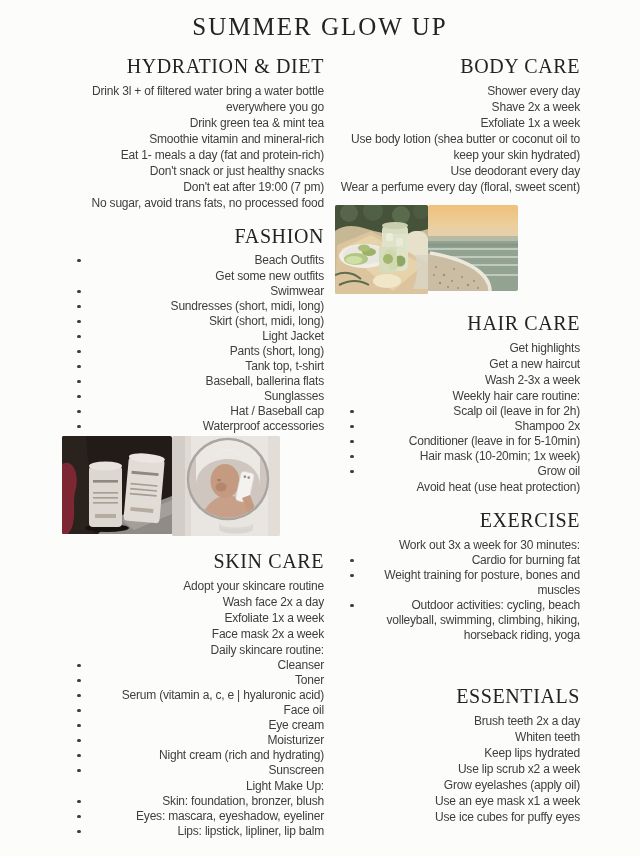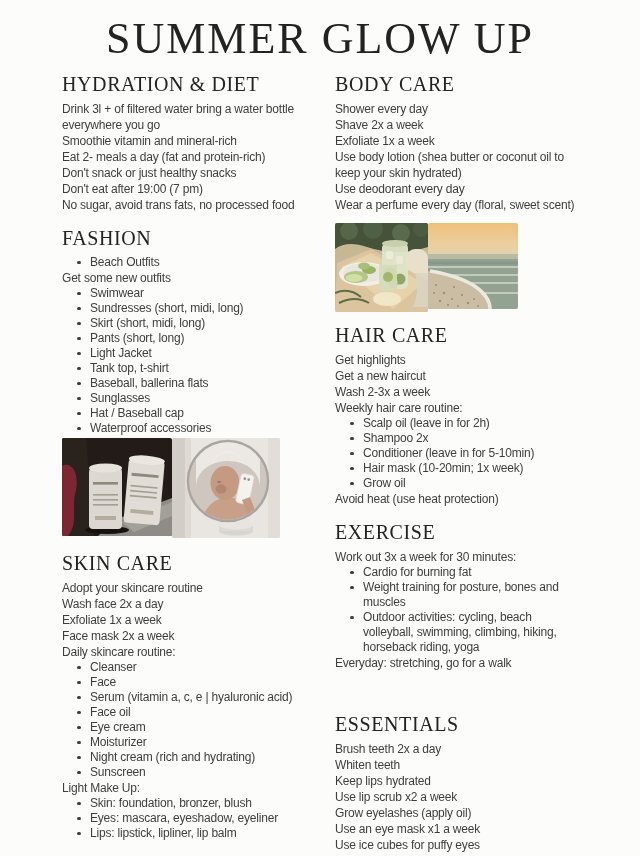--- a/index.html
+++ b/index.html
@@ -5,42 +5,42 @@
   html,body { margin:0; padding:0; background:#ffffff; }
   .page {
     position:relative;
     width:640px; height:856px;
     background:var(--bg,#fcfcfb);
     overflow:hidden;
     font-family:"Liberation Sans", sans-serif;
     color:var(--text,#3e3e3e);
   }
   .title {
-    margin:12px; padding-top:7px;
+    margin:0; padding-top:7px;
     font-family:"Liberation Serif", serif;
     font-weight:500;
-    font-size:44px; line-height:40px;
+    font-size:25px; line-height:40px;
     letter-spacing:2px;
     text-align:center;
     color:var(--heading,#1f1f1f);
   }
   .cols { display:flex; margin-top:6px; padding-left:62px; }
   .col-left  { width:262px; flex:0 0 262px; }
   .col-right { width:245px; flex:0 0 245px; margin-left:11px; }
   h2.h {
     margin:0 0 4px 0;
     font-family:"Liberation Serif", serif;
     font-weight:500;
     font-size:20px; line-height:26px;
     letter-spacing:0.6px;
     color:var(--heading,#262626);
   }
-  .sec { margin:0; }
+  .sec { margin:0;text-align:right; }
   .mt4  h2.h { margin-top:12px; }
-  .mt10 h2.h { margin-top:10px; }
+  .mt10 h2.h { margin-top:16px; }
   .mt12 h2.h { margin-top:12px; }
   .mt24 h2.h { margin-top:40px; }
   .list { font-size:12px; letter-spacing:-0.2px; }
   .line { line-height:16px; }
   .line.b { line-height:15px; position:relative; padding-left:28px; }
   .line.b::before {
     content:""; position:absolute; left:15px; top:5.5px;
     width:3.5px; height:3.5px; border-radius:50%;
     background:var(--text,#3e3e3e);
   }
@@ -60,38 +60,39 @@
   <h1 class="title">SUMMER GLOW UP</h1>
 
   <div class="cols">
 
     <div class="col-left">
 
       <section class="sec">
         <h2 class="h">HYDRATION &amp; DIET</h2>
         <div class="list">
             <div class="line">Drink 3l + of filtered water bring a water bottle everywhere you go</div>
+            <div class="line">Drink green tea &amp; mint tea</div>
             <div class="line">Smoothie vitamin and mineral-rich</div>
-            <div class="line">Eat 2- meals a day (fat and protein-rich)</div>
+            <div class="line">Eat 1- meals a day (fat and protein-rich)</div>
             <div class="line">Don't snack or just healthy snacks</div>
             <div class="line">Don't eat after 19:00 (7 pm)</div>
             <div class="line">No sugar, avoid trans fats, no processed food</div>
           </div>
       </section>
 
       <section class="sec mt12">
         <h2 class="h">FASHION</h2>
         <div class="list">
             <div class="line b">Beach Outfits</div>
             <div class="line">Get some new outfits</div>
             <div class="line b">Swimwear</div>
             <div class="line b">Sundresses (short, midi, long)</div>
             <div class="line b">Skirt (short, midi, long)</div>
+            <div class="line b">Light Jacket</div>
             <div class="line b">Pants (short, long)</div>
-            <div class="line b">Light Jacket</div>
             <div class="line b">Tank top, t-shirt</div>
             <div class="line b">Baseball, ballerina flats</div>
             <div class="line b">Sunglasses</div>
             <div class="line b">Hat / Baseball cap</div>
             <div class="line b">Waterproof accessories</div>
           </div>
       </section>
 
       <div class="photo-row left-photos">
         <figure class="ph" aria-label="hair-product-bottles-photo">
@@ -155,21 +156,21 @@
 
       <section class="sec mt4">
         <h2 class="h">SKIN CARE</h2>
         <div class="list">
             <div class="line">Adopt your skincare routine</div>
             <div class="line">Wash face 2x a day</div>
             <div class="line">Exfoliate 1x a week</div>
             <div class="line">Face mask 2x a week</div>
             <div class="line">Daily skincare routine:</div>
             <div class="line b">Cleanser</div>
-            <div class="line b">Face</div>
+            <div class="line b">Toner</div>
             <div class="line b">Serum (vitamin a, c, e | hyaluronic acid)</div>
             <div class="line b">Face oil</div>
             <div class="line b">Eye cream</div>
             <div class="line b">Moisturizer</div>
             <div class="line b">Night cream (rich and hydrating)</div>
             <div class="line b">Sunscreen</div>
             <div class="line">Light Make Up:</div>
             <div class="line b">Skin: foundation, bronzer, blush</div>
             <div class="line b">Eyes: mascara, eyeshadow, eyeliner</div>
             <div class="line b">Lips: lipstick, lipliner, lip balm</div>
@@ -274,21 +275,20 @@
           </div>
       </section>
 
       <section class="sec mt12">
         <h2 class="h">EXERCISE</h2>
         <div class="list">
             <div class="line">Work out 3x a week for 30 minutes:</div>
             <div class="line b">Cardio for burning fat</div>
             <div class="line b">Weight training for posture, bones and muscles</div>
             <div class="line b">Outdoor activities: cycling, beach volleyball, swimming, climbing, hiking, horseback riding, yoga</div>
-            <div class="line">Everyday: stretching, go for a walk</div>
           </div>
       </section>
 
       <section class="sec mt24">
         <h2 class="h">ESSENTIALS</h2>
         <div class="list">
             <div class="line">Brush teeth 2x a day</div>
             <div class="line">Whiten teeth</div>
             <div class="line">Keep lips hydrated</div>
             <div class="line">Use lip scrub x2 a week</div>

